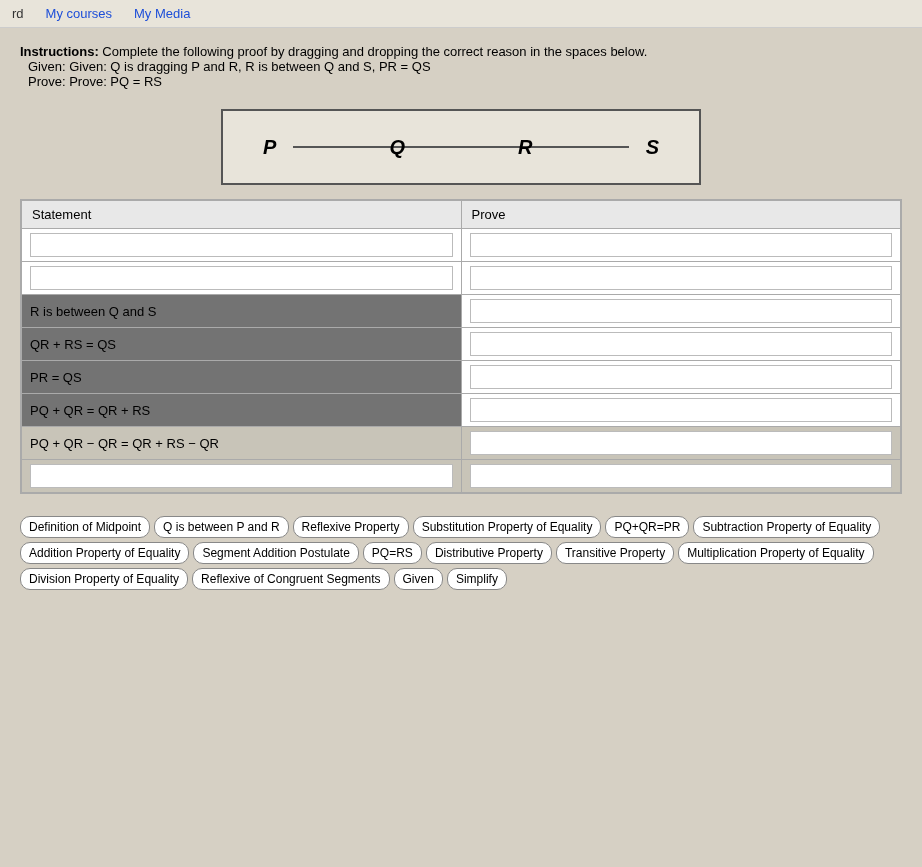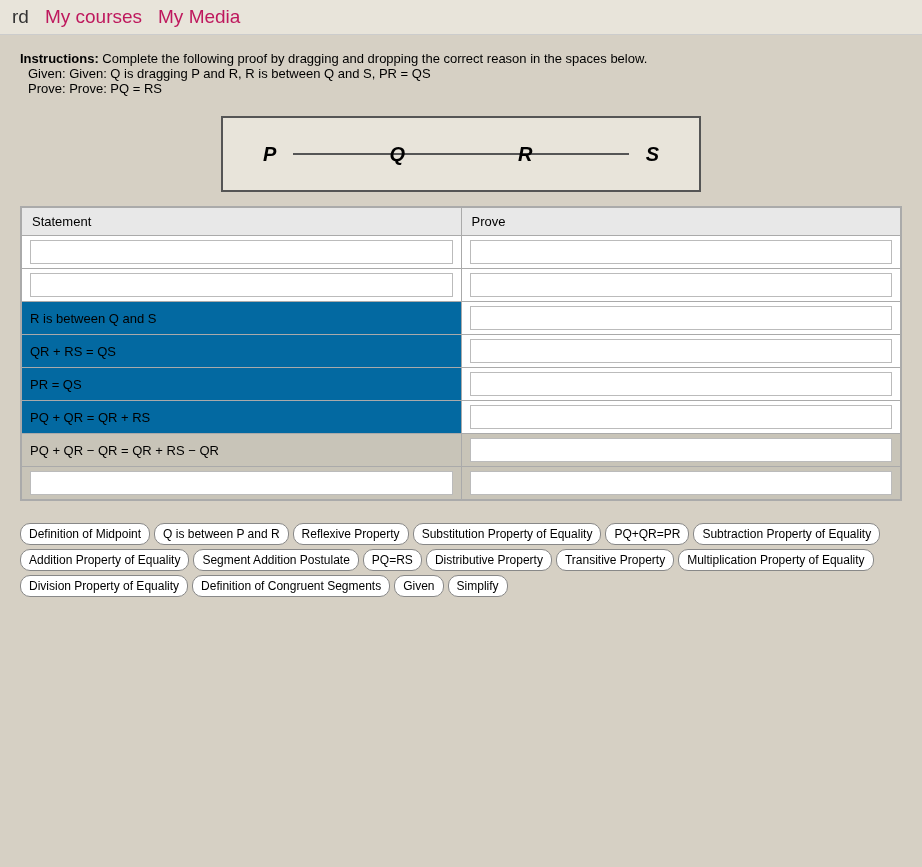--- a/index.html
+++ b/index.html
@@ -7,28 +7,28 @@
       font-family: Arial, sans-serif;
       font-size: 13px;
       background: #d6d0c4;
       width: 922px;
       min-height: 867px;
       padding: 0;
     }
     .top-nav {
       background: #e8e4da;
       padding: 6px 12px;
-      font-size: 19px;
+      font-size: 13px;
       color: #333;
       display: flex;
-      gap: 16px;
+      gap: 22px;
       border-bottom: 1px solid #ccc;
     }
     .top-nav a {
-      color: #be185d;
+      color: #1d4ed8;
       text-decoration: none;
     }
     .main-content {
       padding: 16px 20px;
       background: #d6d0c4;
     }
     .instructions-block {
       margin-bottom: 20px;
       font-size: 13px;
     }
@@ -87,21 +87,21 @@
       font-size: 13px;
     }
     .proof-table td {
       border: 1px solid #aaa;
       padding: 4px 8px;
       font-size: 13px;
       height: 32px;
     }
     .proof-table td.statement-cell {
       width: 50%;
-      background: #0369a1;
+      background: #737373;
     }
     .proof-table td.empty-statement {
       background: white;
     }
     .proof-table td.empty-reason {
       background: white;
     }
     .proof-table td .drop-box {
       width: 100%;
       height: 24px;
@@ -258,18 +258,18 @@
       <div class="chip">Substitution Property of Equality</div>
       <div class="chip">PQ+QR=PR</div>
       <div class="chip">Subtraction Property of Equality</div>
       <div class="chip">Addition Property of Equality</div>
       <div class="chip">Segment Addition Postulate</div>
       <div class="chip">PQ=RS</div>
       <div class="chip">Distributive Property</div>
       <div class="chip">Transitive Property</div>
       <div class="chip">Multiplication Property of Equality</div>
       <div class="chip">Division Property of Equality</div>
-      <div class="chip">Definition of Congruent Segments</div>
+      <div class="chip">Reflexive of Congruent Segments</div>
       <div class="chip">Given</div>
       <div class="chip">Simplify</div>
     </div>
 
 </div>
 
 </body></html>

